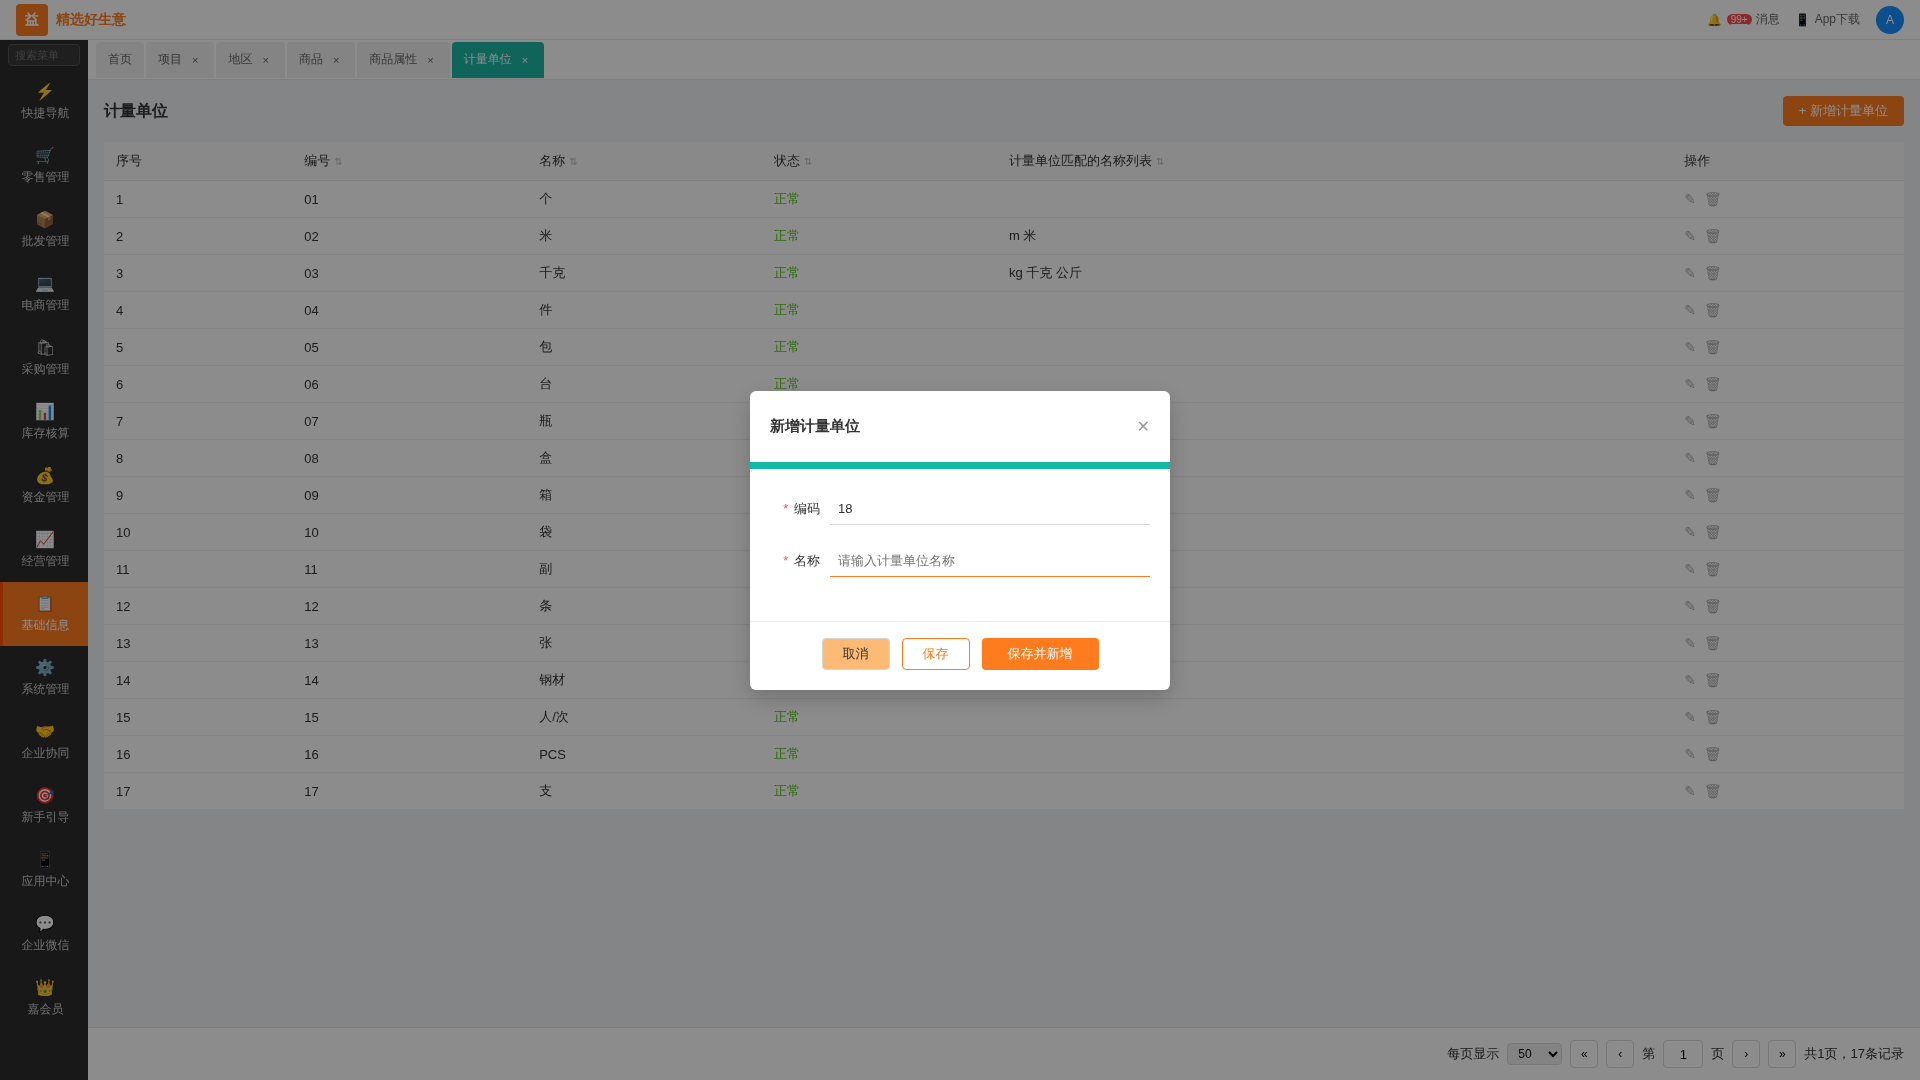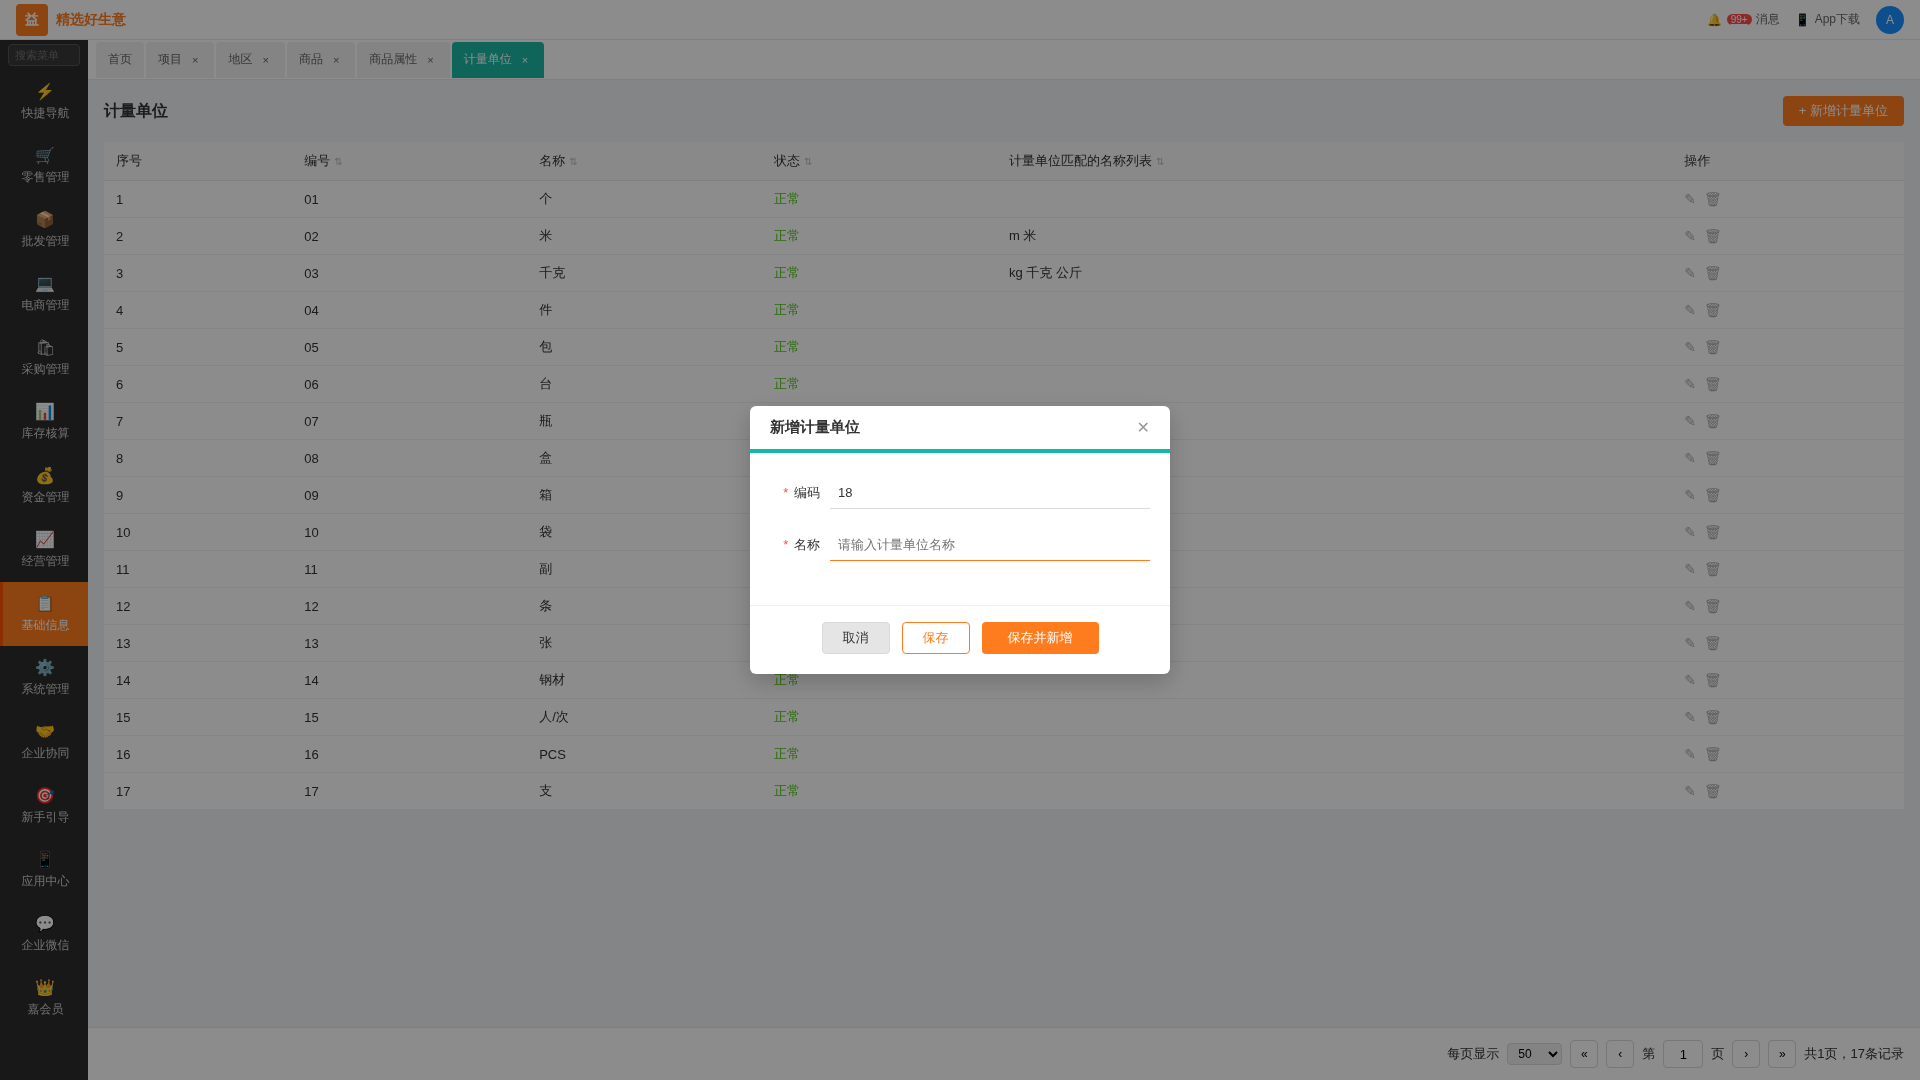--- a/index.html
+++ b/index.html
@@ -260,22 +260,22 @@
     .modal {
       background: #fff;
       border-radius: 6px;
       width: 420px;
       box-shadow: 0 8px 24px rgba(0,0,0,0.2);
     }
     .modal-header {
       display: flex;
       justify-content: space-between;
       align-items: center;
-      padding: 12px 20px;
-      border-bottom: 4px solid #14b8a6;
+      padding: 26px 20px;
+      border-bottom: 7px solid #14b8a6;
     }
     .modal-title {
       font-size: 15px;
       font-weight: bold;
       color: #333;
     }
     .modal-close {
       cursor: pointer;
       color: #999;
       font-size: 16px;
@@ -313,21 +313,21 @@
     .modal-footer {
       display: flex;
       justify-content: center;
       padding: 16px 20px 20px;
       gap: 12px;
       border-top: 1px solid #f0f0f0;
     }
     .btn-cancel {
       padding: 6px 20px;
       border: 1px solid #d9d9d9;
-      background: #e5e5e5;
+      background: #fdba74;
       border-radius: 4px;
       cursor: pointer;
       font-size: 13px;
       color: #333;
     }
     .btn-save {
       padding: 6px 20px;
       border: 1px solid #ff7c1e;
       background: #fff;
       color: #ff7c1e;

